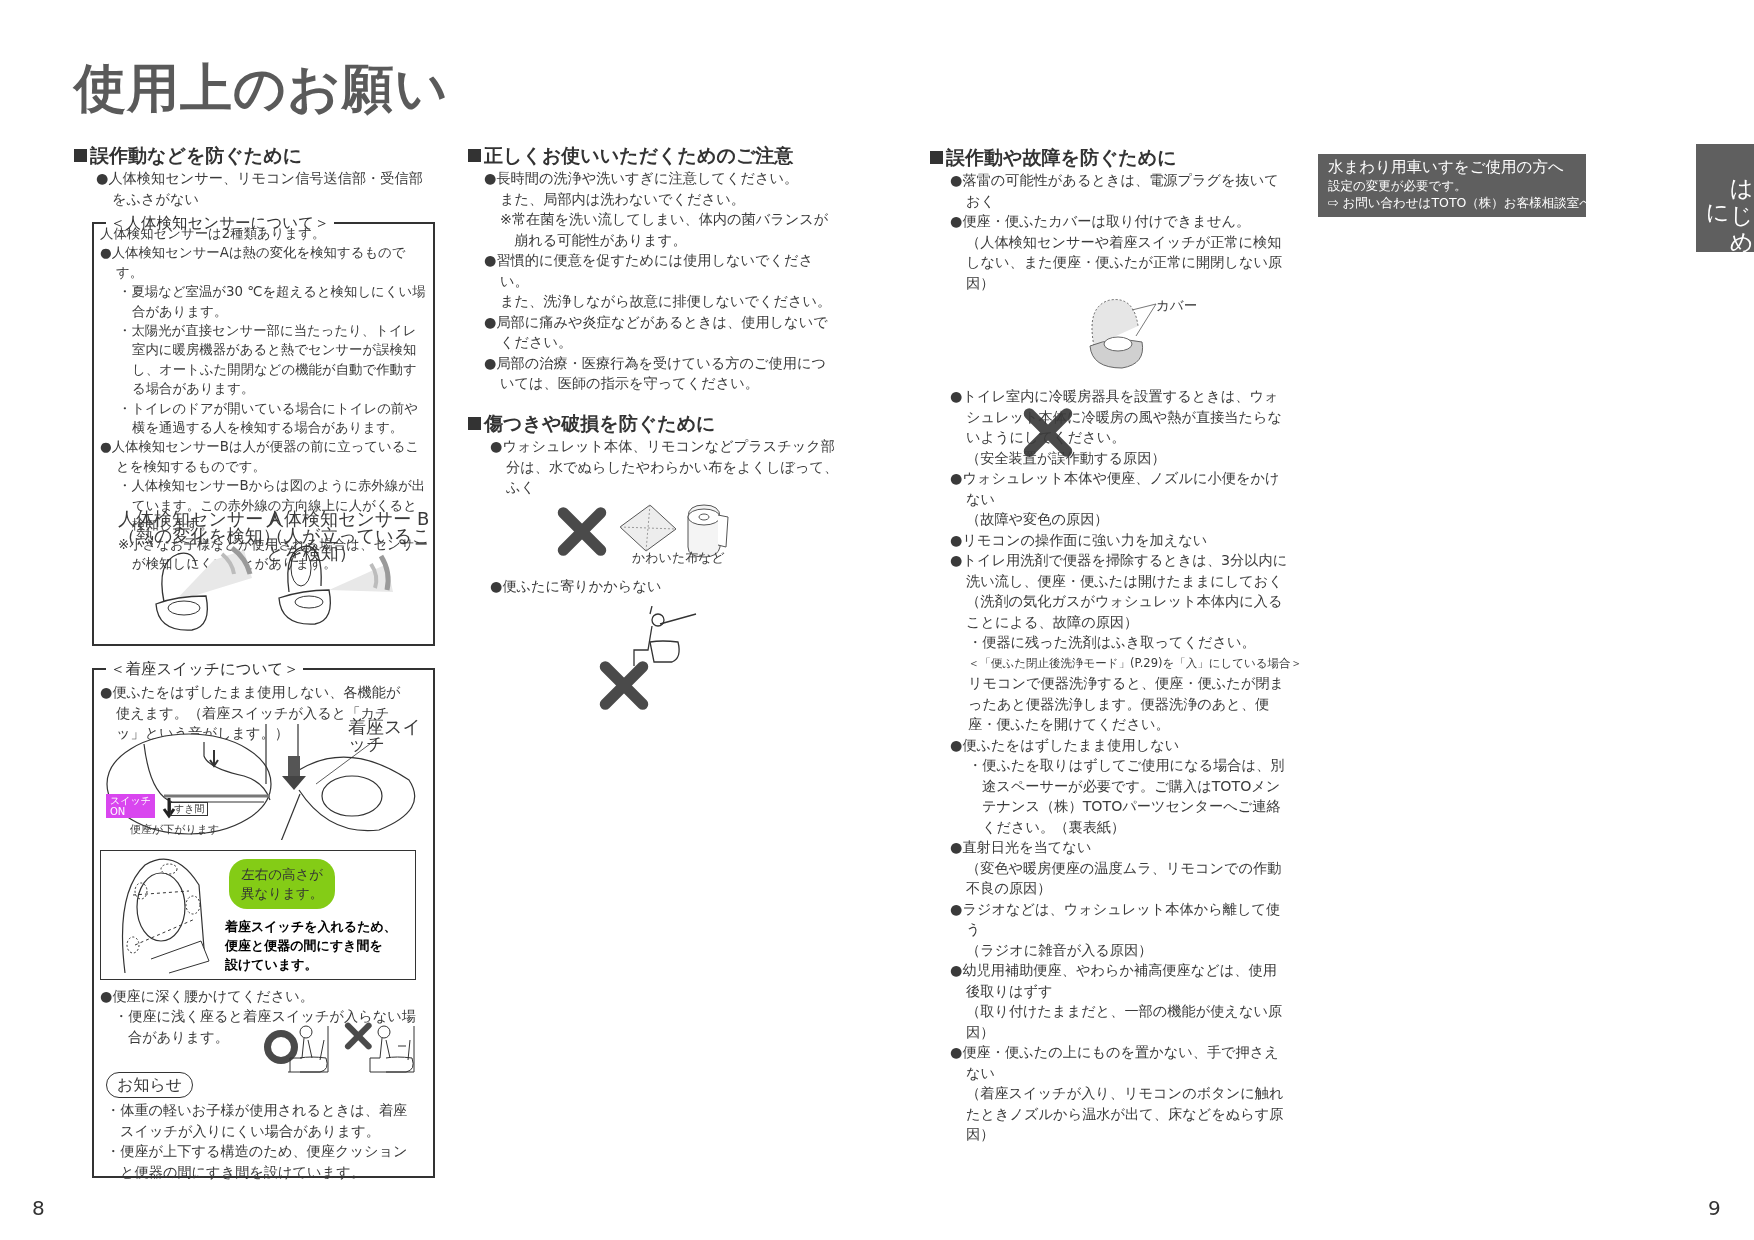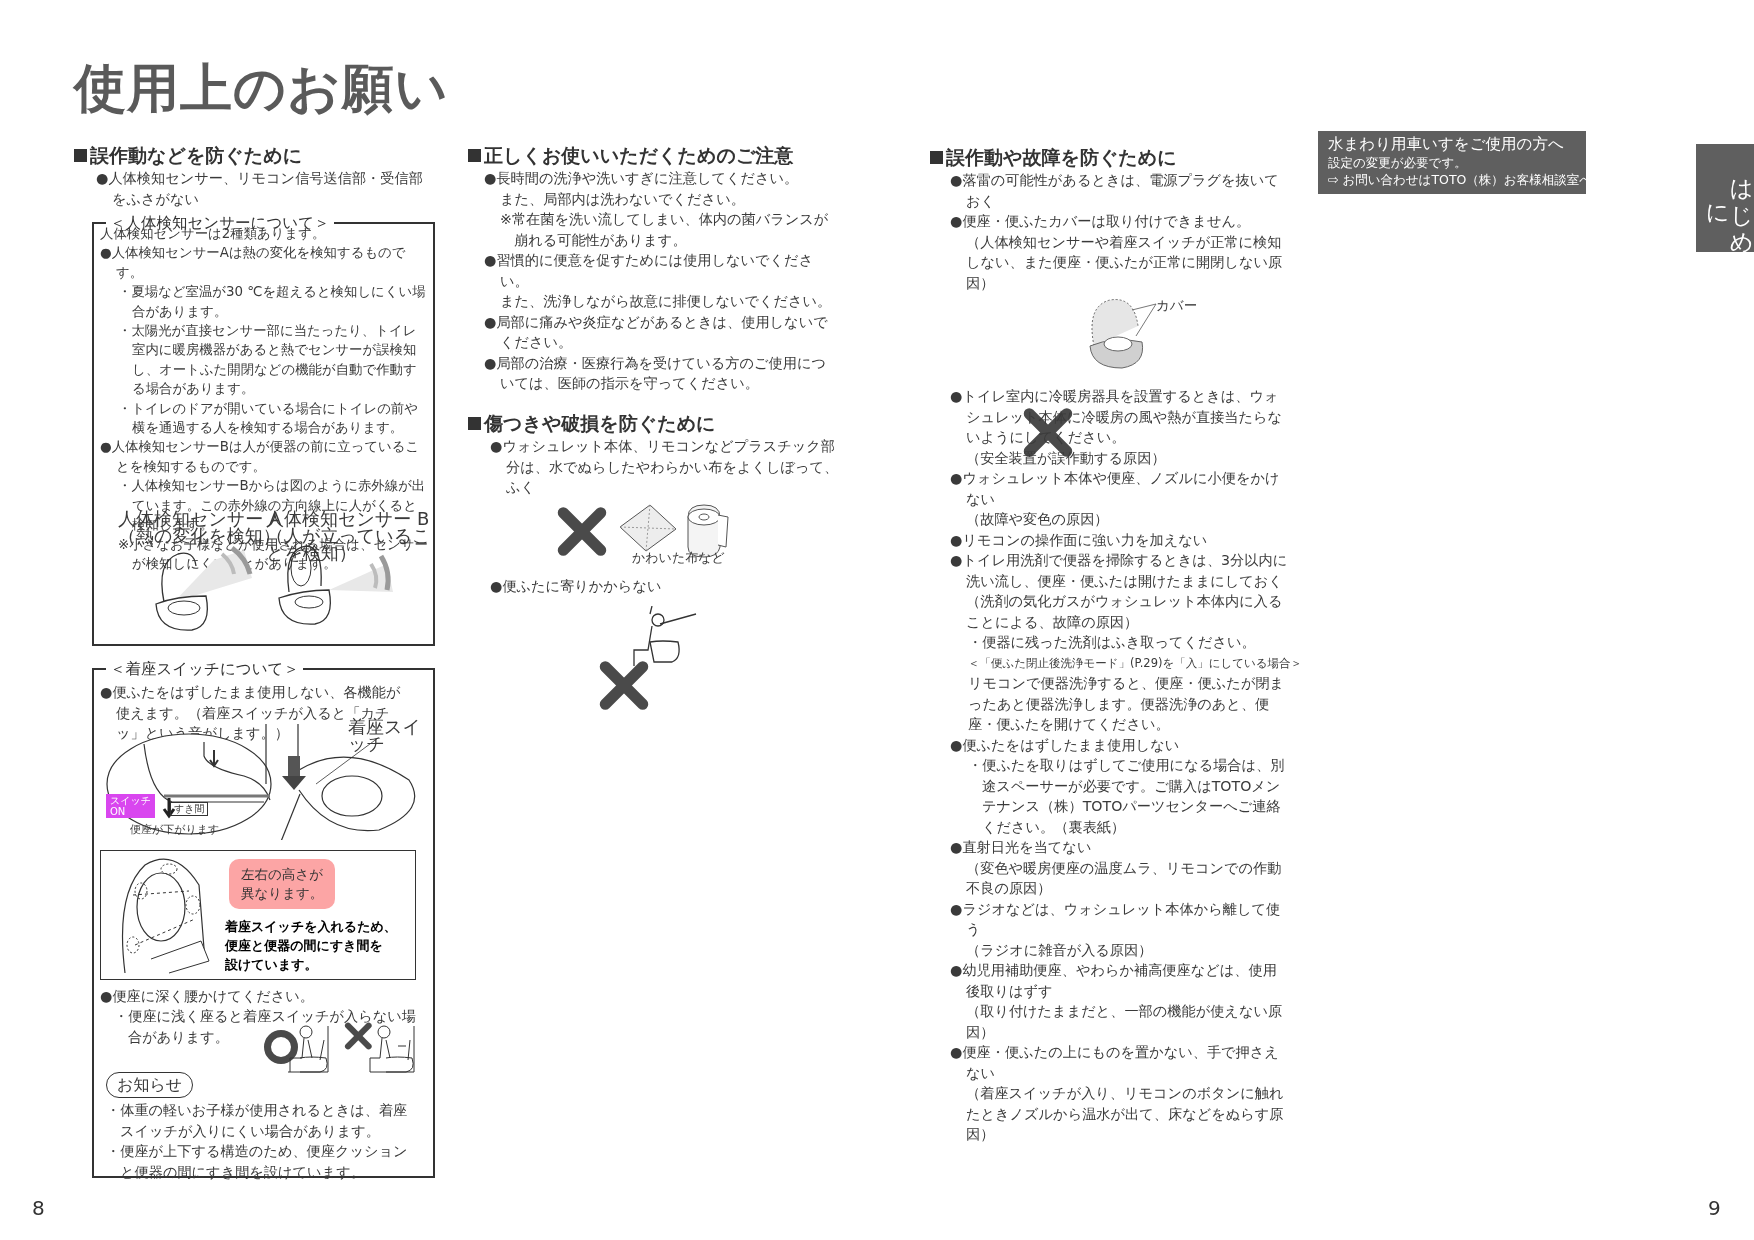--- a/index.html
+++ b/index.html
@@ -17,21 +17,21 @@
   .box{border:2px solid #333;box-sizing:border-box;}
   .boxlabel{position:absolute;top:-12px;left:12px;background:#fff;padding:0 4px;font-size:15.5px;line-height:22px;color:#333;white-space:nowrap;}
   .small{font-size:18px;line-height:17px;color:#3a3a3a;}
   .bold{font-weight:bold;color:#000000;}
   .graybox{background:#5f5f5f;color:#fff;}
   .pn{font-size:20px;color:#333;}
   .xmark{position:relative;width:52px;height:52px;}
   .xmark:before,.xmark:after{content:"";position:absolute;left:-6px;top:20px;width:64px;height:11px;background:#4a4a4a;border-radius:6px;}
   .xmark:before{transform:rotate(45deg);} .xmark:after{transform:rotate(-45deg);}
   .omark{width:34px;height:34px;border:7px solid #4a4a4a;border-radius:50%;}
-  .bubble{background:#fca5a5;border-radius:10px;color:#333;font-size:13.5px;line-height:19px;padding:6px 12px;}
+  .bubble{background:#84cc16;border-radius:18px;color:#333;font-size:13.5px;line-height:19px;padding:6px 12px;text-align:center;}
   .oshirase{border:1.5px solid #333;border-radius:14px;padding:0 10px;font-size:16px;line-height:24px;display:inline-block;}
 </style>
 </head>
 <body>
 
 <div class="abs title">使用上のお願い</div>
 
 <div class="abs h2" style="left:74px;top:143px;">
   <span class="sq"></span><span>誤作動などを防ぐために</span>
 </div>
@@ -223,21 +223,21 @@
     <div class="bl">●直射日光を当てない</div>
     <div class="ind">（変色や暖房便座の温度ムラ、リモコンでの作動不良の原因）</div>
     <div class="bl">●ラジオなどは、ウォシュレット本体から離して使う</div>
     <div class="ind">（ラジオに雑音が入る原因）</div>
     <div class="bl">●幼児用補助便座、やわらか補高便座などは、使用後取りはずす</div>
     <div class="ind">（取り付けたままだと、一部の機能が使えない原因）</div>
     <div class="bl">●便座・便ふたの上にものを置かない、手で押さえない</div>
     <div class="ind">（着座スイッチが入り、リモコンのボタンに触れたときノズルから温水が出て、床などをぬらす原因）</div>
   </div>
 
-<div class="abs graybox" style="left:1318px;top:131px;width:268px;height:63px;padding:3px 10px;box-sizing:border-box;">
+<div class="abs graybox" style="left:1318px;top:154px;width:268px;height:63px;padding:3px 10px;box-sizing:border-box;">
   <div style="font-size:15.5px;line-height:20px;white-space:nowrap;">水まわり用車いすをご使用の方へ</div>
   <div style="font-size:12.5px;line-height:17px;white-space:nowrap;">設定の変更が必要です。</div>
   <div style="font-size:12.5px;line-height:17px;white-space:nowrap;">⇨ お問い合わせはTOTO（株）お客様相談室へ</div>
 </div>
 
 <div class="abs graybox" style="left:1696px;top:144px;width:58px;height:108px;font-size:23px;line-height:24px;text-align:center;padding-top:8px;box-sizing:border-box;writing-mode:vertical-rl;">はじめに</div>
 
 <div class="abs pn" style="left:32px;top:1196px;">8</div>
 <div class="abs pn" style="left:1708px;top:1196px;">9</div>
 

